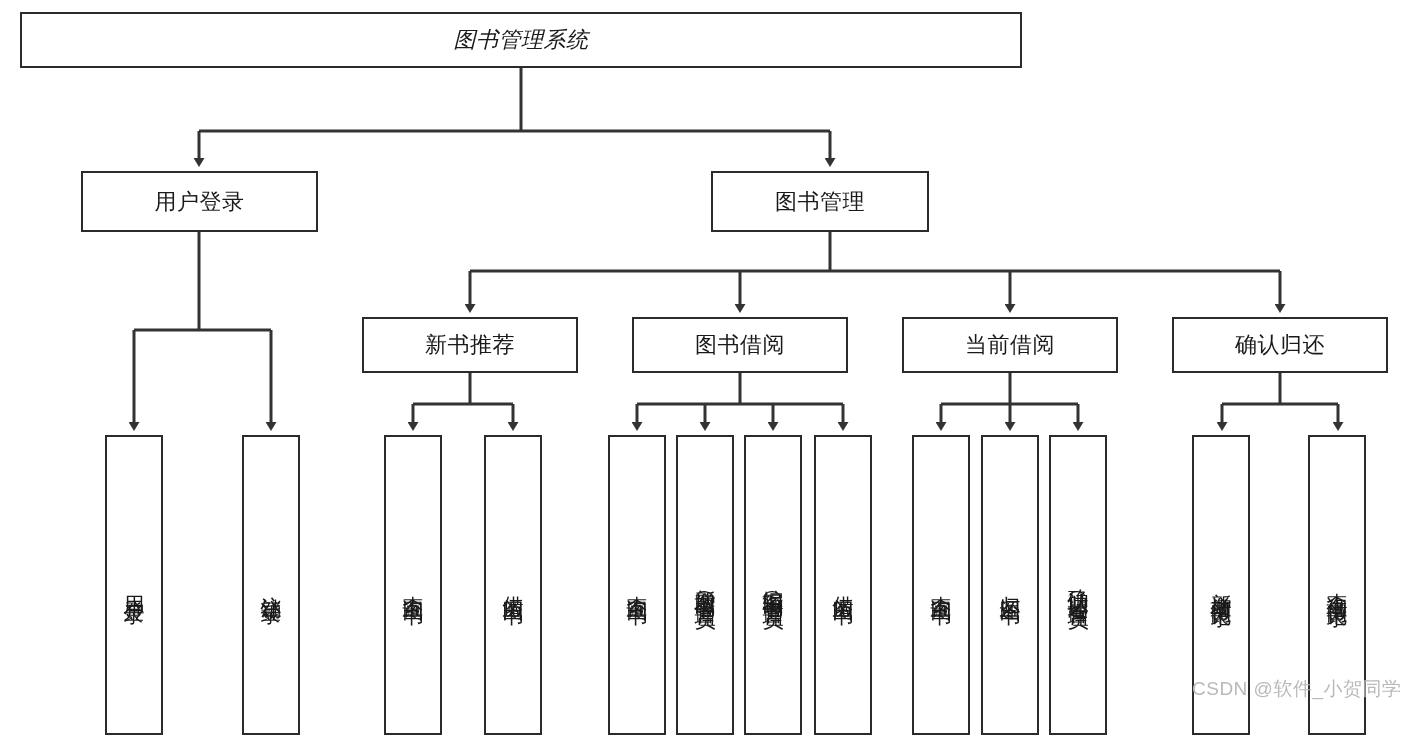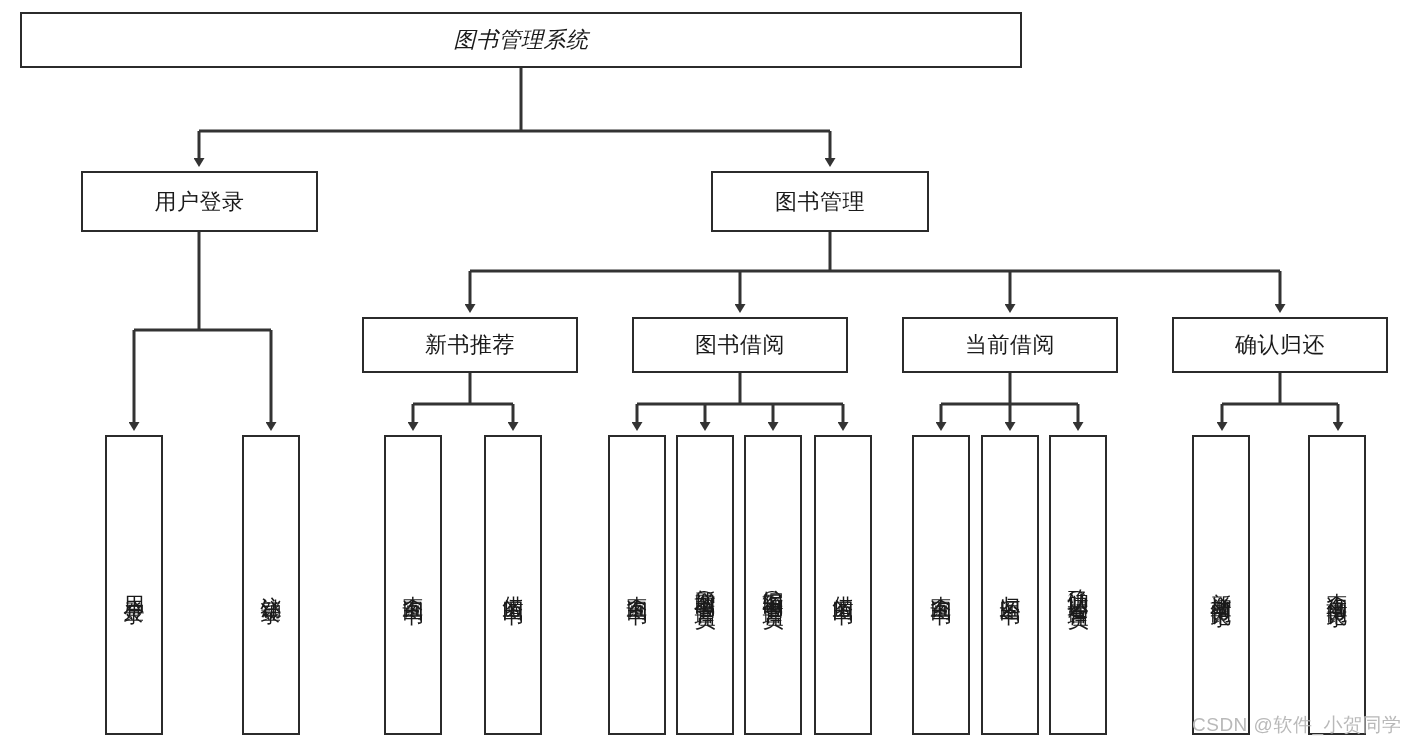--- a/index.html
+++ b/index.html
@@ -200,15 +200,15 @@
   </div>
 
   <div class="node vert" style="left:1192px; top:435px; width:58px; height:300px;">
     <span class="label">新增借阅记录</span>
   </div>
 
   <div class="node vert" style="left:1308px; top:435px; width:58px; height:300px;">
     <span class="label">查询借阅记录</span>
   </div>
 
-  <div class="watermark" style="left:1192px; top:712px;">CSDN @软件_小贺同学</div>
+  <div class="watermark" style="left:1192px; top:676px;">CSDN @软件_小贺同学</div>
 
 </div>
 
 </body></html>

